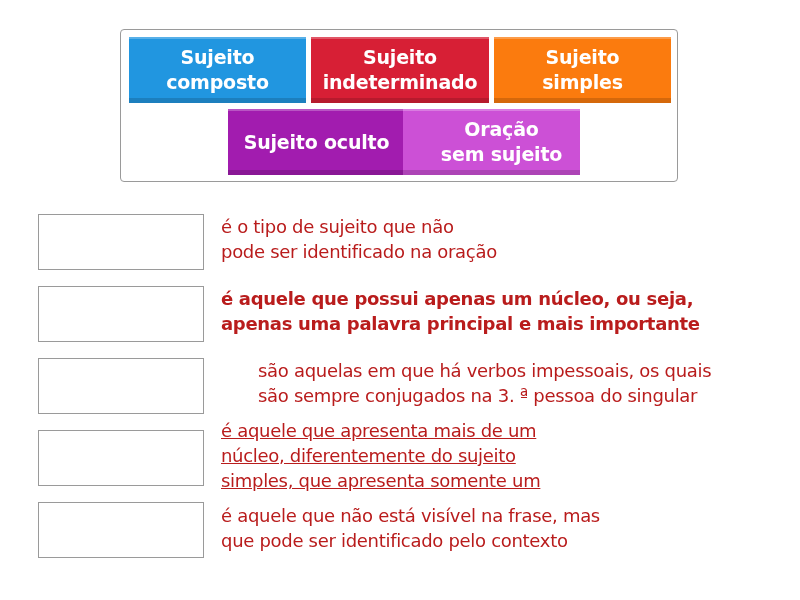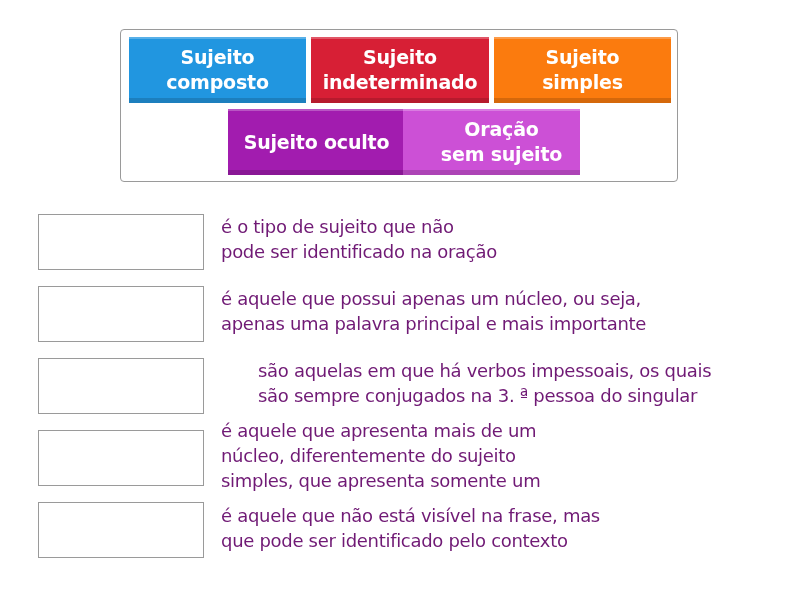--- a/index.html
+++ b/index.html
@@ -19,21 +19,21 @@
       box-shadow: inset 0 -5px 0 rgba(0,0,0,0.15), inset 0 2px 0 rgba(255,255,255,0.25);
       letter-spacing: -0.2px;
     }
     .tile span { display: block; }
     .row-box {
       position: absolute; left: 38px; width: 166px; height: 56px;
       border: 1px solid #9a9a9a; box-sizing: border-box; background: #fff; cursor: pointer;
     }
     .row-text {
       position: absolute; left: 221px; width: 560px;
-      font-size: 18px; line-height: 25px; color: #701a75; white-space: pre-line;
+      font-size: 18px; line-height: 25px; color: #b91c1c; white-space: pre-line;
       letter-spacing: -0.3px;
     }
   </style>
 </head>
 <body>
 
 <div class="tray"></div>
 
 <div class="tile" style="left:129px; top:37px; width:177px; background:#2196e0;">
   <span>Sujeito
@@ -53,27 +53,27 @@
 <div class="tile" style="left:403px; top:109px; width:177px; background:#cc50d6;padding-left:20px;">
   <span>Oração
 sem sujeito</span>
 </div>
 
 <div class="row-box" style="top:214px;"></div>
 <div class="row-text" style="top:214px;">é o tipo de sujeito que não
 pode ser identificado na oração</div>
 
 <div class="row-box" style="top:286px;"></div>
-<div class="row-text" style="top:286px;">é aquele que possui apenas um núcleo, ou seja,
+<div class="row-text" style="top:286px;font-weight:bold;">é aquele que possui apenas um núcleo, ou seja,
 apenas uma palavra principal e mais importante</div>
 
 <div class="row-box" style="top:358px;"></div>
 <div class="row-text" style="top:358px;margin-left:37px;">são aquelas em que há verbos impessoais, os quais
 são sempre conjugados na 3. ª pessoa do singular</div>
 
 <div class="row-box" style="top:430px;"></div>
-<div class="row-text" style="top:418px;">é aquele que apresenta mais de um
+<div class="row-text" style="top:418px;text-decoration:underline;">é aquele que apresenta mais de um
 núcleo, diferentemente do sujeito
 simples, que apresenta somente um</div>
 
 <div class="row-box" style="top:502px;"></div>
 <div class="row-text" style="top:503px;">é aquele que não está visível na frase, mas
 que pode ser identificado pelo contexto</div>
 
 </body></html>

